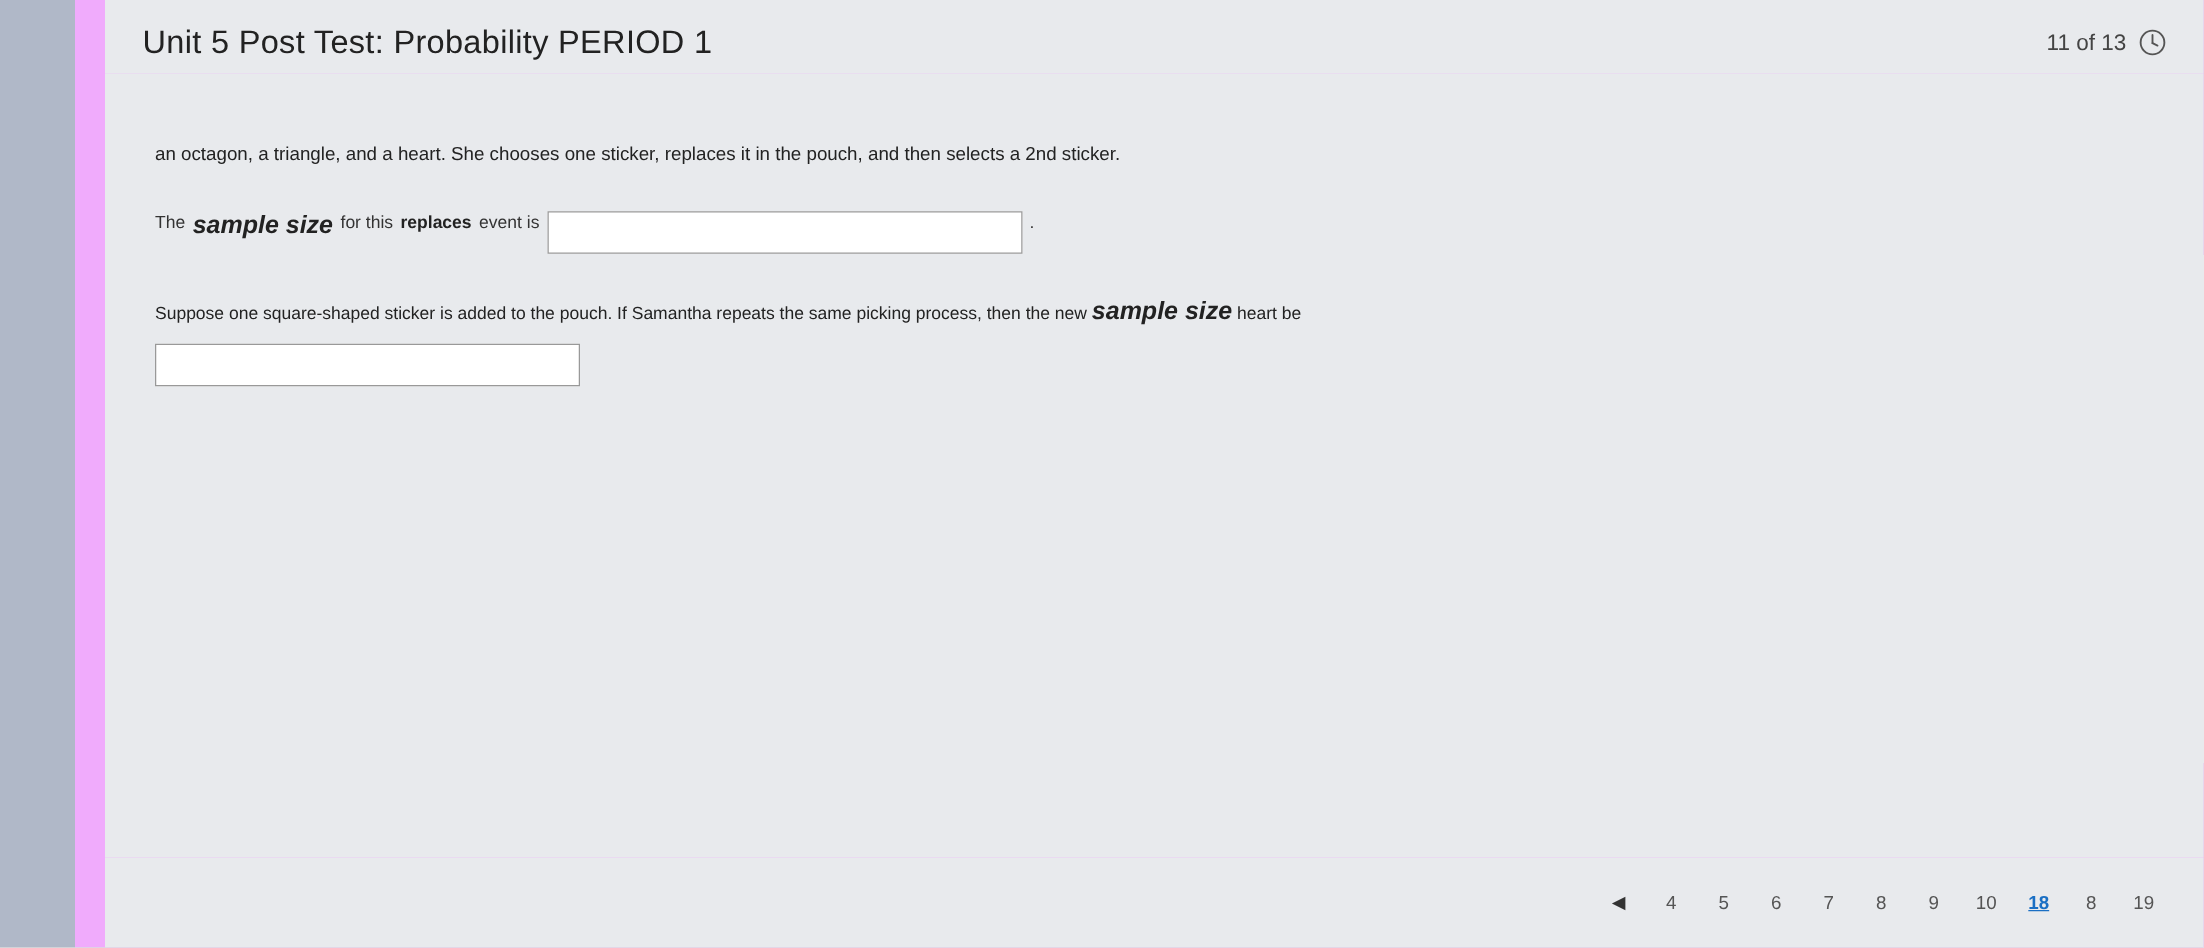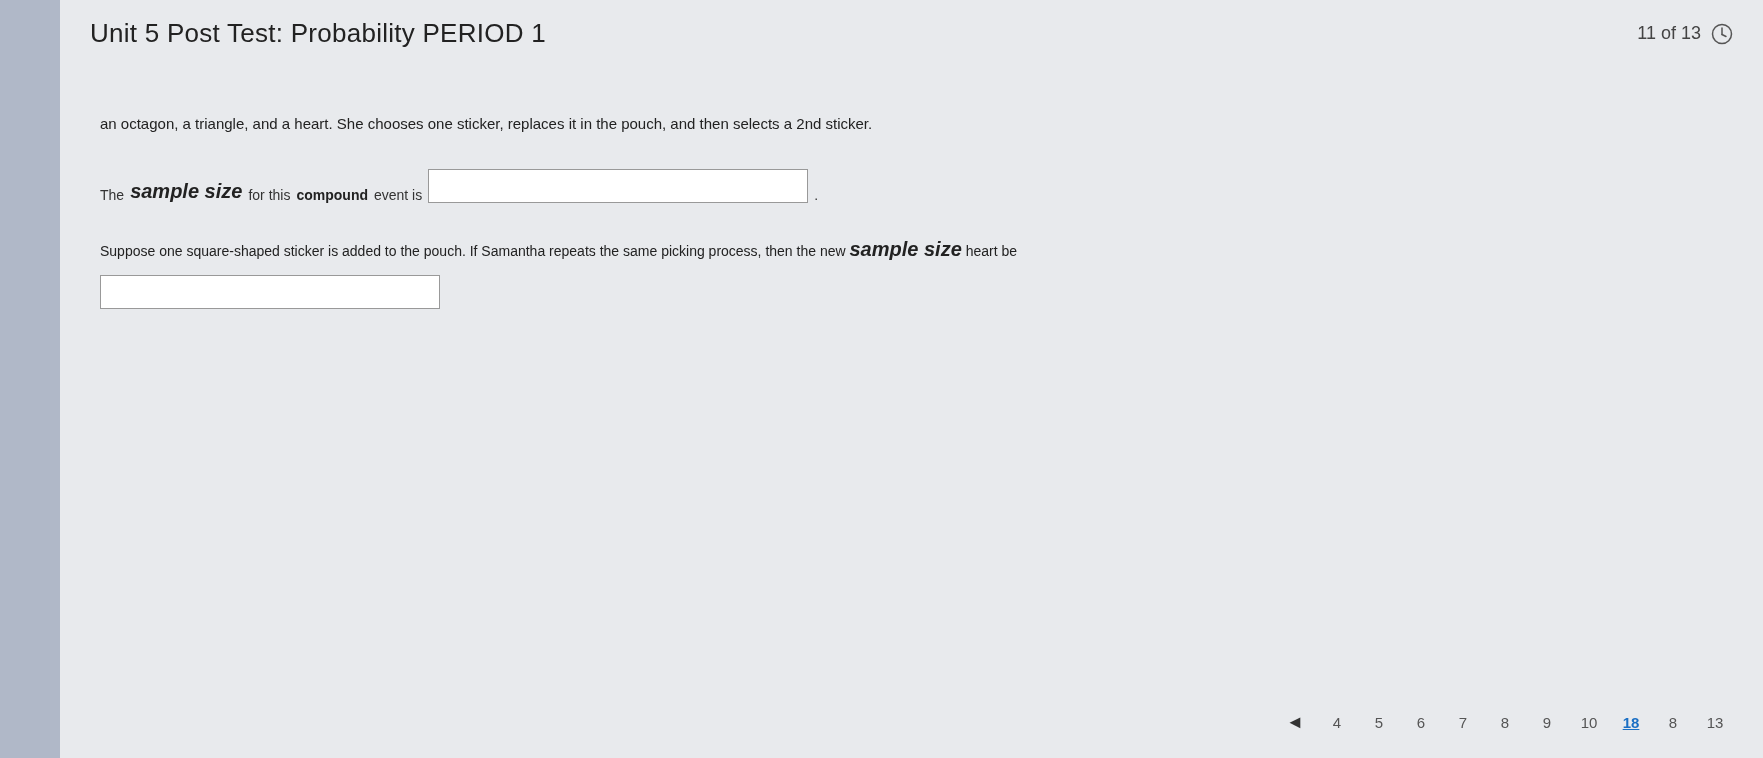--- a/index.html
+++ b/index.html
@@ -27,40 +27,41 @@
       width: 60px;
       background-color: #b0b8c8;
       flex-shrink: 0;
     }
 
     .main-content {
       flex: 1;
       background-color: #f0abfc;
       display: flex;
       flex-direction: column;
+      padding-left: 24px;
     }
 
     .header {
       display: flex;
       align-items: center;
       justify-content: space-between;
       padding: 18px 30px 10px 30px;
       background-color: #e8eaed;
     }
 
     .header-title {
       font-size: 26px;
       font-weight: 400;
       color: #222;
       letter-spacing: 0.01em;
     }
 
     .header-right {
       display: flex;
-      align-items: center;
+      align-items: flex-end;
       gap: 10px;
     }
 
     .question-counter {
       font-size: 18px;
       color: #444;
     }
 
     .clock-icon {
       width: 22px;
@@ -92,21 +93,21 @@
       margin-bottom: 30px;
     }
 
     .answer-section-1 {
       margin-bottom: 30px;
       margin-top: 20px;
     }
 
     .answer-line-1 {
       display: flex;
-      align-items: flex-end;
+      align-items: flex-start;
       gap: 6px;
       font-size: 15px;
       color: #333;
       flex-wrap: wrap;
       margin-bottom: 0;
     }
 
     .answer-line-1 .label-the {
       font-size: 14px;
       font-weight: 400;
@@ -242,21 +243,21 @@
       <div class="problem-text">
         <br>
         <span>an octagon, a triangle, and a heart. She chooses one sticker, replaces it in the pouch, and then selects a 2nd sticker.</span>
       </div>
 
       <div class="answer-section-1">
         <div class="answer-line-1">
           <span class="label-the">The</span>
           <span class="label-sample-size">sample size</span>
           <span class="label-for-this">for this</span>
-          <span class="label-compound">compound</span>
+          <span class="label-compound">replaces</span>
           <span class="label-event-is">event is</span>
           <input class="answer-input-1" type="text" style="">
           <span class="period">.</span>
         </div>
       </div>
 
       <div class="answer-section-2">
         <div class="answer-line-2-text">
           <span>Suppose one square-shaped sticker is added to the pouch. If Samantha repeats the same picking process, then the new</span>
           <span> </span>
@@ -273,17 +274,17 @@
       <button class="nav-btn arrow">◄</button>
       <button class="nav-btn">4</button>
       <button class="nav-btn">5</button>
       <button class="nav-btn">6</button>
       <button class="nav-btn">7</button>
       <button class="nav-btn">8</button>
       <button class="nav-btn">9</button>
       <button class="nav-btn">10</button>
       <button class="nav-btn active">18</button>
       <button class="nav-btn">8</button>
-      <button class="nav-btn">13</button>
+      <button class="nav-btn">19</button>
     </div>
 
   </div>
 </div>
 
 </body></html>

